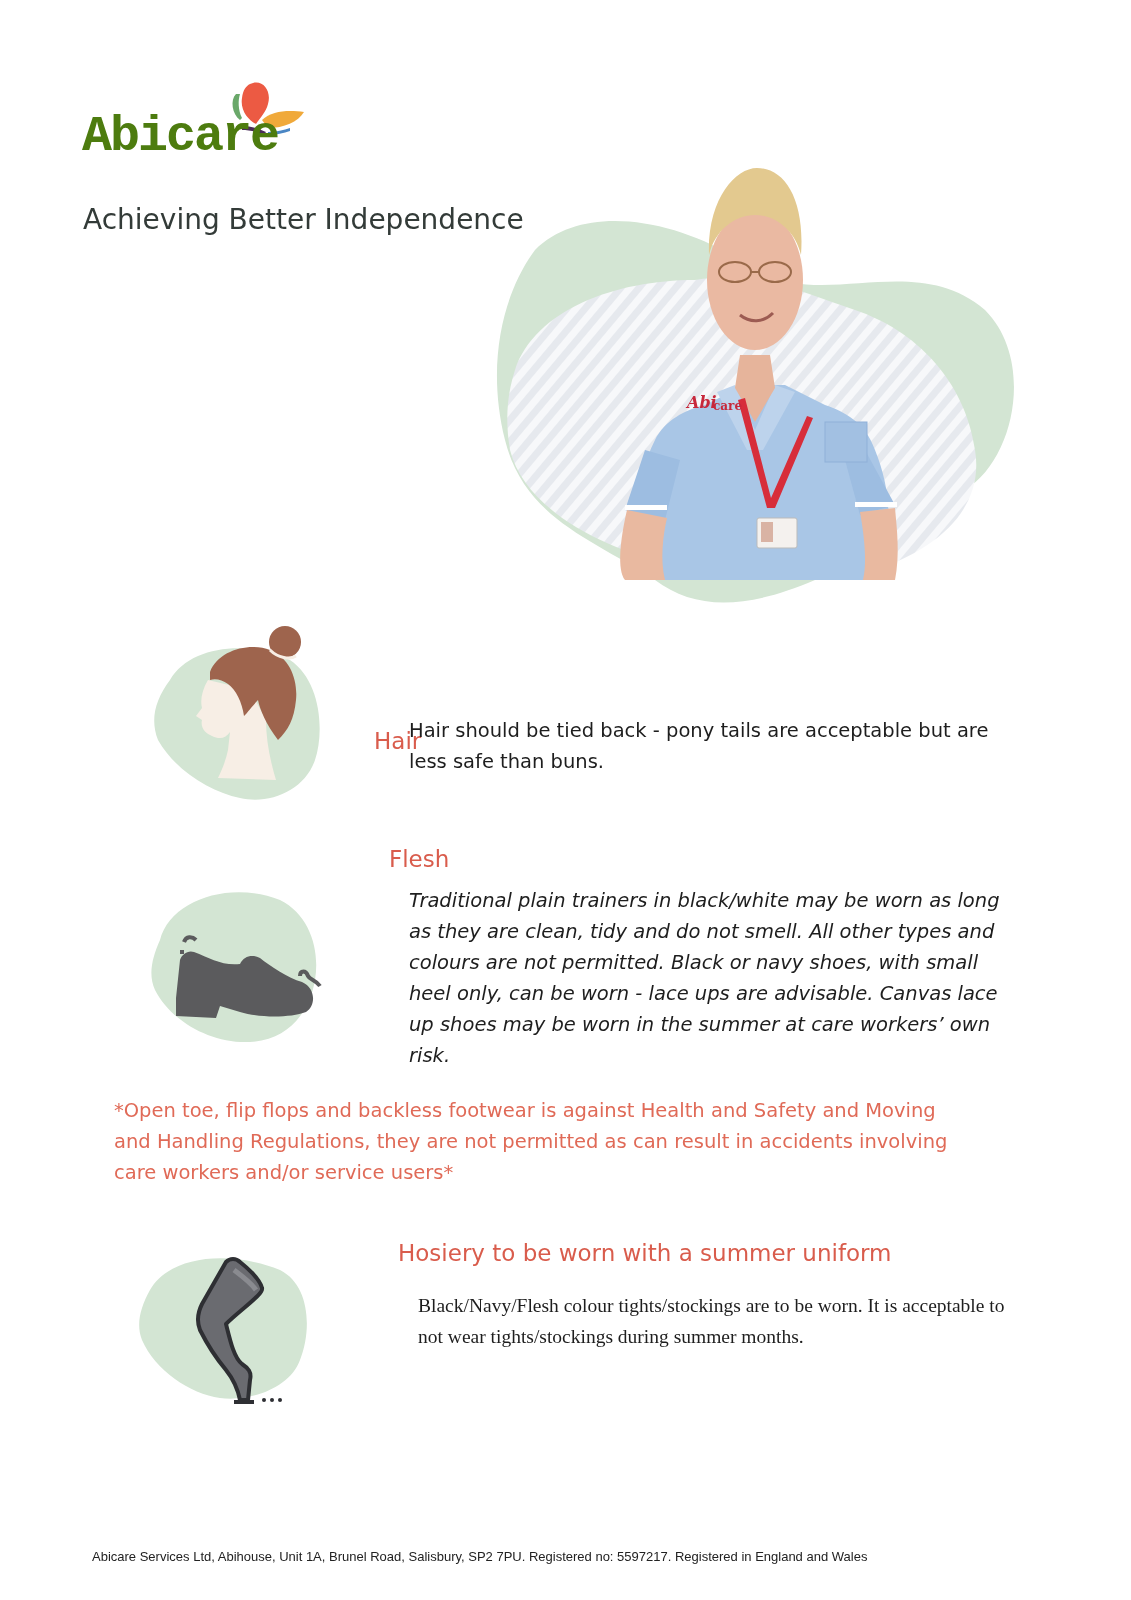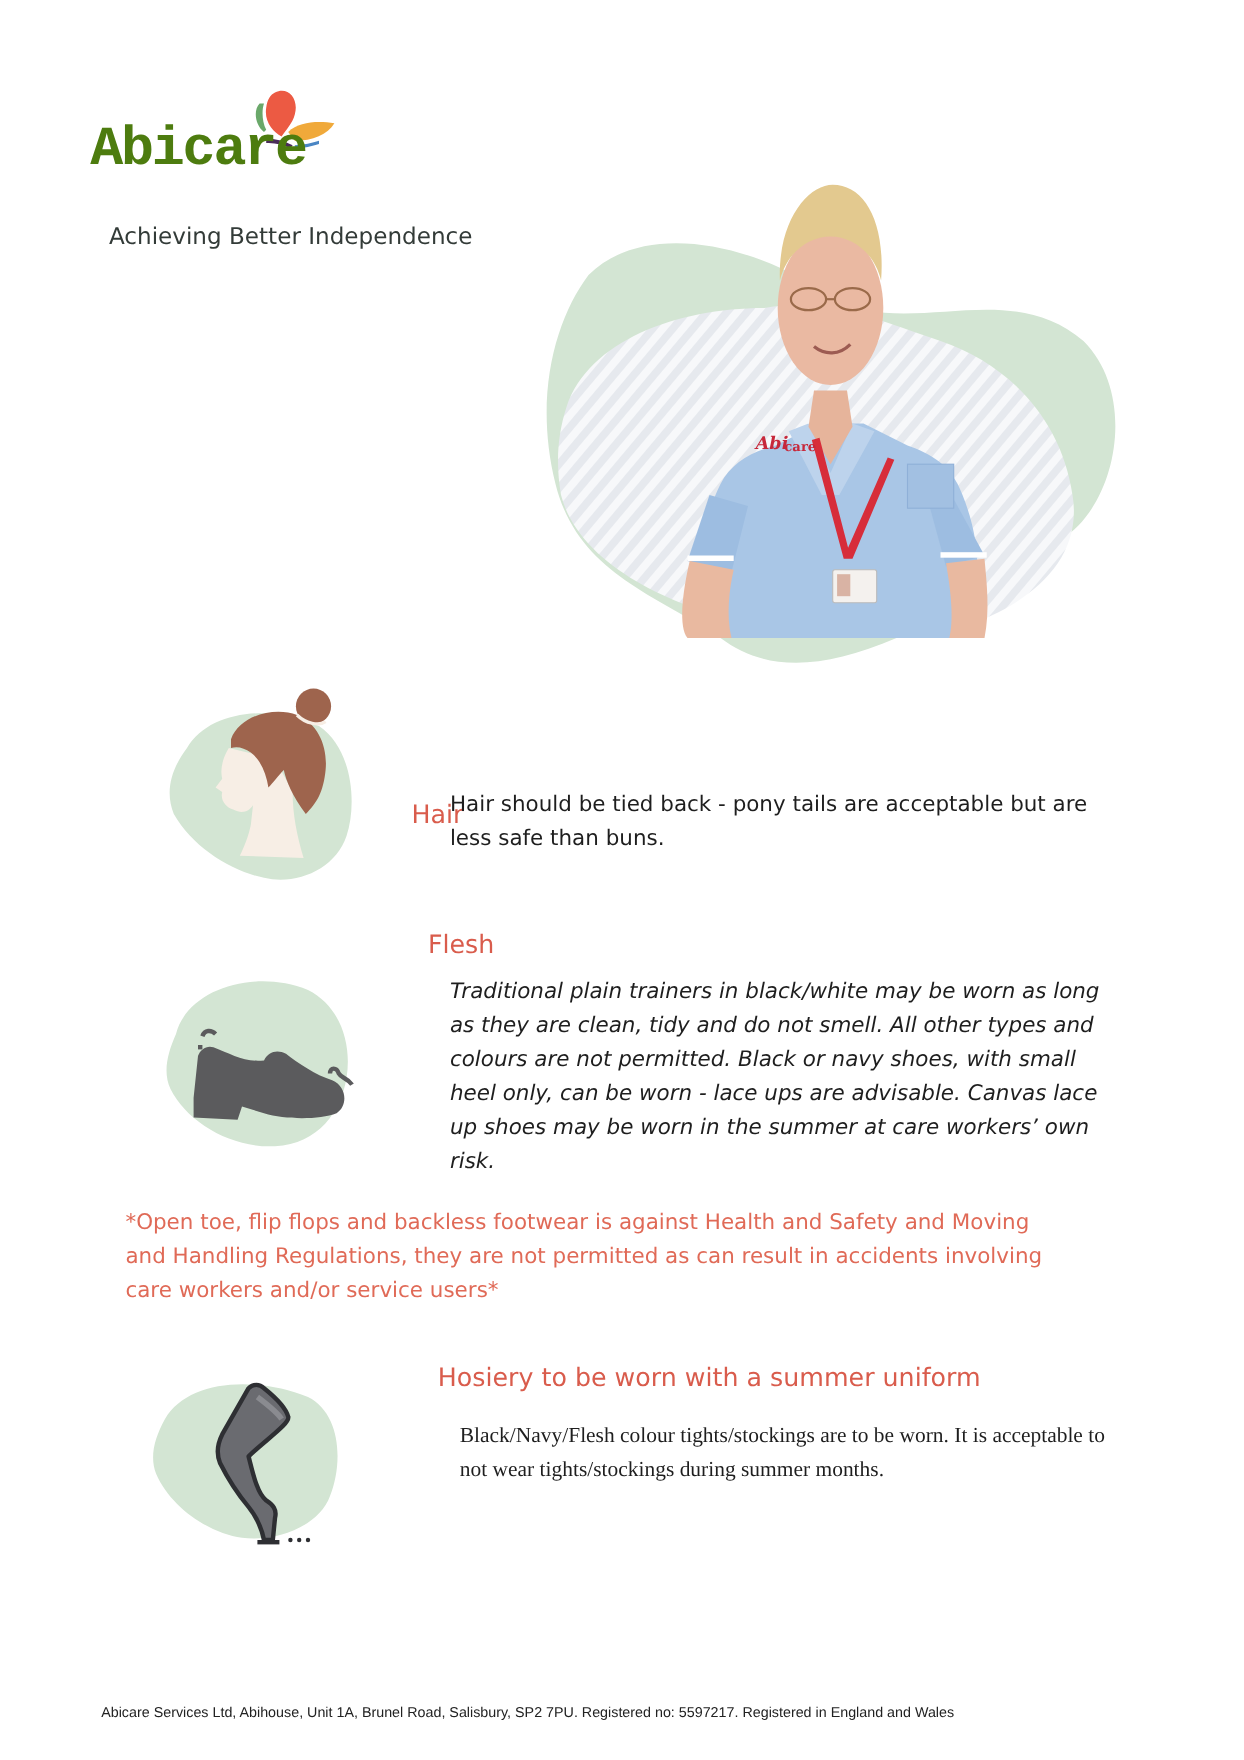--- a/index.html
+++ b/index.html
@@ -3,21 +3,21 @@
   <meta charset="utf-8">
   <style>
     html, body { margin: 0; padding: 0; background: #ffffff; }
     body { width: 1131px; height: 1600px; position: relative; overflow: hidden;
            font-family: "DejaVu Sans", "Liberation Sans", sans-serif; color: #1e1e1e; }
     .abs { position: absolute; }
 
     
     .logo-word { left: 82px; top: 112px; font-family: Liberation Mono, monospace; font-weight: bold;
                  font-size: 50px; letter-spacing: -2px; color: #4d7c0f; line-height: 1; }
-    .logo-tag { left: 83px; top: 203px; font-size: 21px; color: #333b38; letter-spacing: 0px; margin-left: 16px; }
+    .logo-tag { left: 83px; top: 203px; font-size: 28px; color: #333b38; letter-spacing: 0px; }
     .butterfly { left: 228px; top: 80px; width: 80px; height: 60px; }
 
     
     .photo-wrap { left: 495px; top: 160px; width: 520px; height: 460px; font-weight: bold; }
 
     
     .icon-box { }
     .heading { font-family: "DejaVu Sans", sans-serif; color: #d95c4c; font-size: 23px; line-height: 1.2; }
     .body-text { font-family: "DejaVu Sans", sans-serif; font-size: 19.5px; line-height: 31px; color: #1e1e1e; margin-left: 20px; }
     .warning { font-family: "DejaVu Sans", sans-serif; font-size: 19.5px; line-height: 31px; color: #e06a57; }

